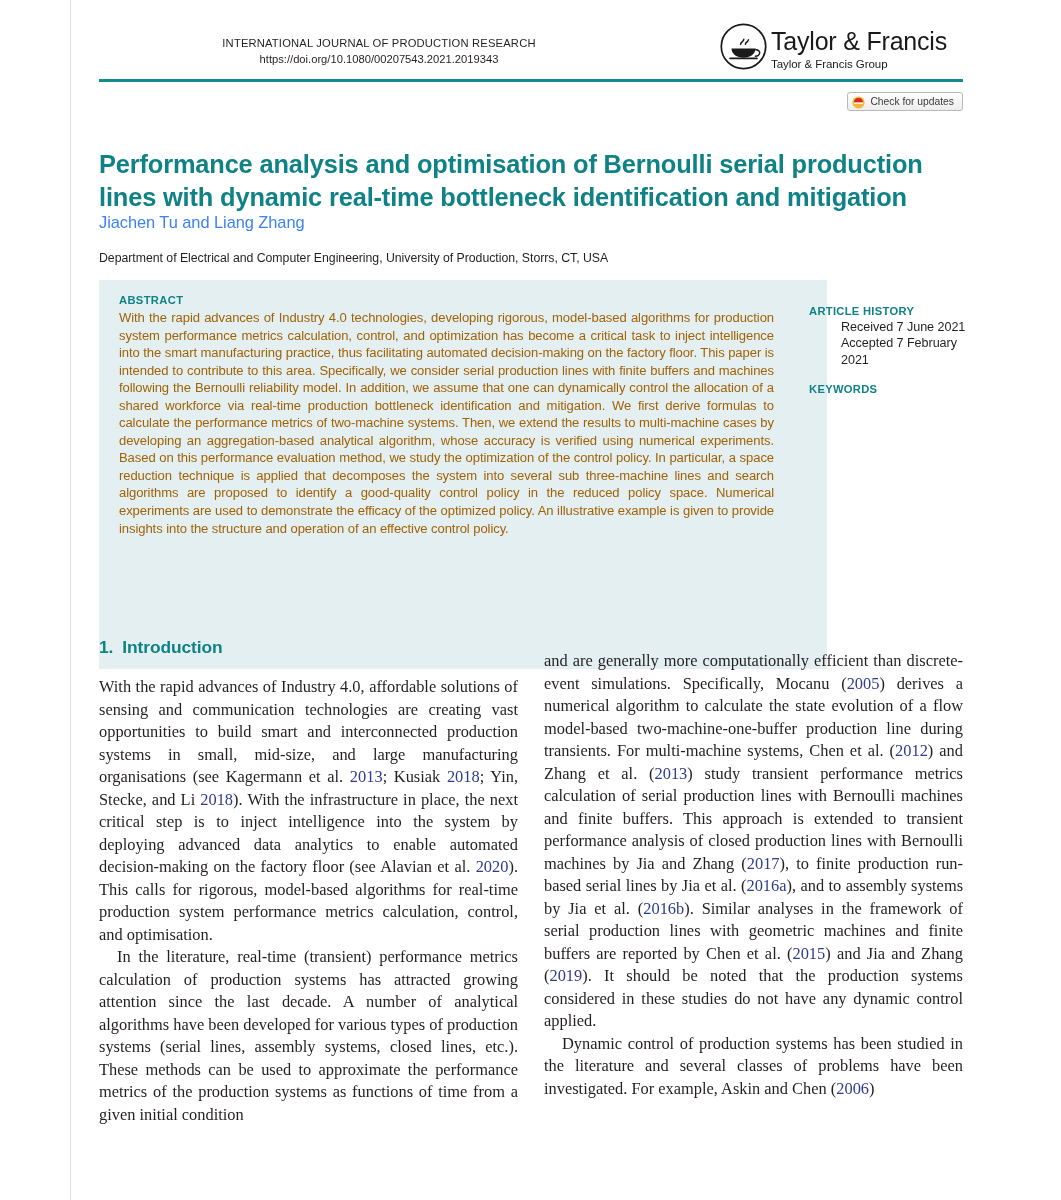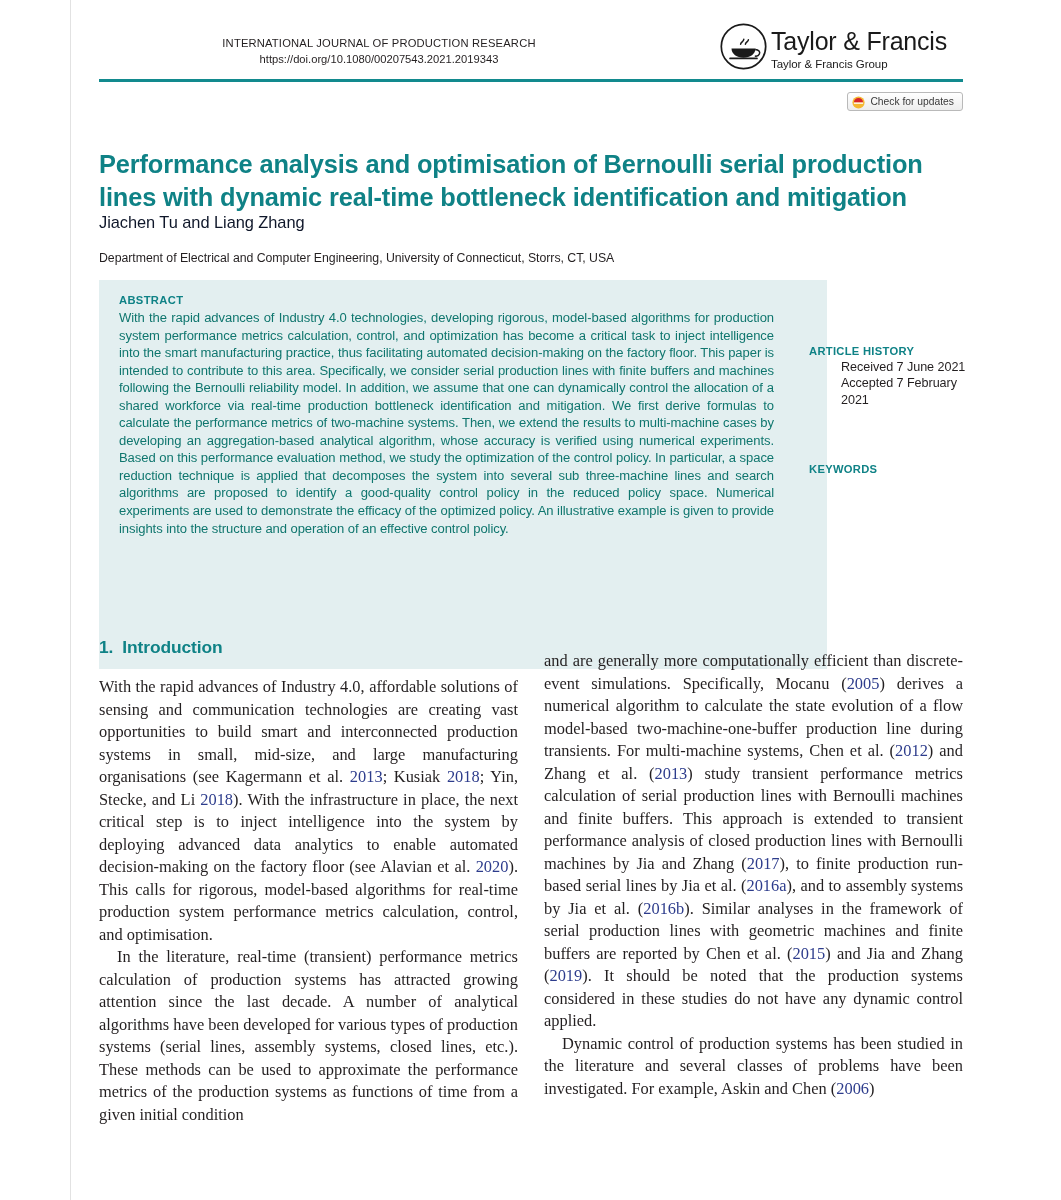--- a/index.html
+++ b/index.html
@@ -137,21 +137,21 @@
     letter-spacing: -.15px;
   }
 
   
   .authors {
     position: absolute;
     left: 0;
     top: 213px;
     font-family: "Liberation Sans", sans-serif;
     font-size: 16.4px;
-    color: #0f172a;
+    color: #3b82f6;
     letter-spacing: -.05px;
   }
   .affil {
     position: absolute;
     left: 0;
     top: 251px;
     font-family: "Liberation Sans", sans-serif;
     font-size: 12.3px;
     color: #231f20;
     letter-spacing: -.03px;
@@ -177,41 +177,40 @@
   .abs-head {
     font-size: 11.2px;
     font-weight: 700;
     color: #0f8286;
     letter-spacing: .35px;
     margin-bottom: 3px;
   }
   .abs-body {
     font-size: 13.05px;
     line-height: 1.345;
-    color: #0f766e;
+    color: #a16207;
     text-align: justify;
     hyphens: none;
     letter-spacing: -.08px;
   }
 
   
   .meta {
     position: absolute;
     left: 710px;
     top: 305px;
     width: 165px;
     font-family: "Liberation Sans", sans-serif;
   }
   .meta-head {
     font-size: 11.2px;
     font-weight: 700;
     color: #0f8286;
     letter-spacing: .3px;
     margin-bottom: 2px;
-    margin-top: 40px;
   }
   .meta-line {
     font-size: 12.6px;
     line-height: 1.31;
     color: #231f20;
     letter-spacing: -.05px;
     margin-left: 32px;
   }
   .meta-gap { height: 15px; }
   .meta-kw {
@@ -290,21 +289,21 @@
         <path d="M6.5 1.9 a4.6 4.6 0 0 1 4.6 4.6 l-9.2 0 a4.6 4.6 0 0 1 4.6 -4.6 z" fill="#d8232a"></path>
         <rect x="1.9" y="6.5" width="9.2" height="1.3" fill="#ffffff"></rect>
       </svg>
     </span>
     <span class="cm-label">Check for updates</span>
   </div>
 
   <h1 class="title">Performance analysis and optimisation of Bernoulli serial production lines with dynamic real-time bottleneck identification and mitigation</h1>
 
   <div class="authors">Jiachen Tu and Liang Zhang</div>
-  <div class="affil">Department of Electrical and Computer Engineering, University of Connecticut, Storrs, CT, USA</div>
+  <div class="affil">Department of Electrical and Computer Engineering, University of Production, Storrs, CT, USA</div>
 
   <div class="abstract-box">
     <div class="abstract-inner">
       <div class="abs-head">ABSTRACT</div>
       <div class="abs-body">With the rapid advances of Industry 4.0 technologies, developing rigorous, model-based algorithms for production system performance metrics calculation, control, and optimization has become a critical task to inject intelligence into the smart manufacturing practice, thus facilitating automated decision-making on the factory floor. This paper is intended to contribute to this area. Specifically, we consider serial production lines with finite buffers and machines following the Bernoulli reliability model. In addition, we assume that one can dynamically control the allocation of a shared workforce via real-time production bottleneck identification and mitigation. We first derive formulas to calculate the performance metrics of two-machine systems. Then, we extend the results to multi-machine cases by developing an aggregation-based analytical algorithm, whose accuracy is verified using numerical experiments. Based on this performance evaluation method, we study the optimization of the control policy. In particular, a space reduction technique is applied that decomposes the system into several sub three-machine lines and search algorithms are proposed to identify a good-quality control policy in the reduced policy space. Numerical experiments are used to demonstrate the efficacy of the optimized policy. An illustrative example is given to provide insights into the structure and operation of an effective control policy.</div>
     </div>
   </div>
 
   <div class="meta">
     <div class="meta-head">ARTICLE HISTORY</div>

